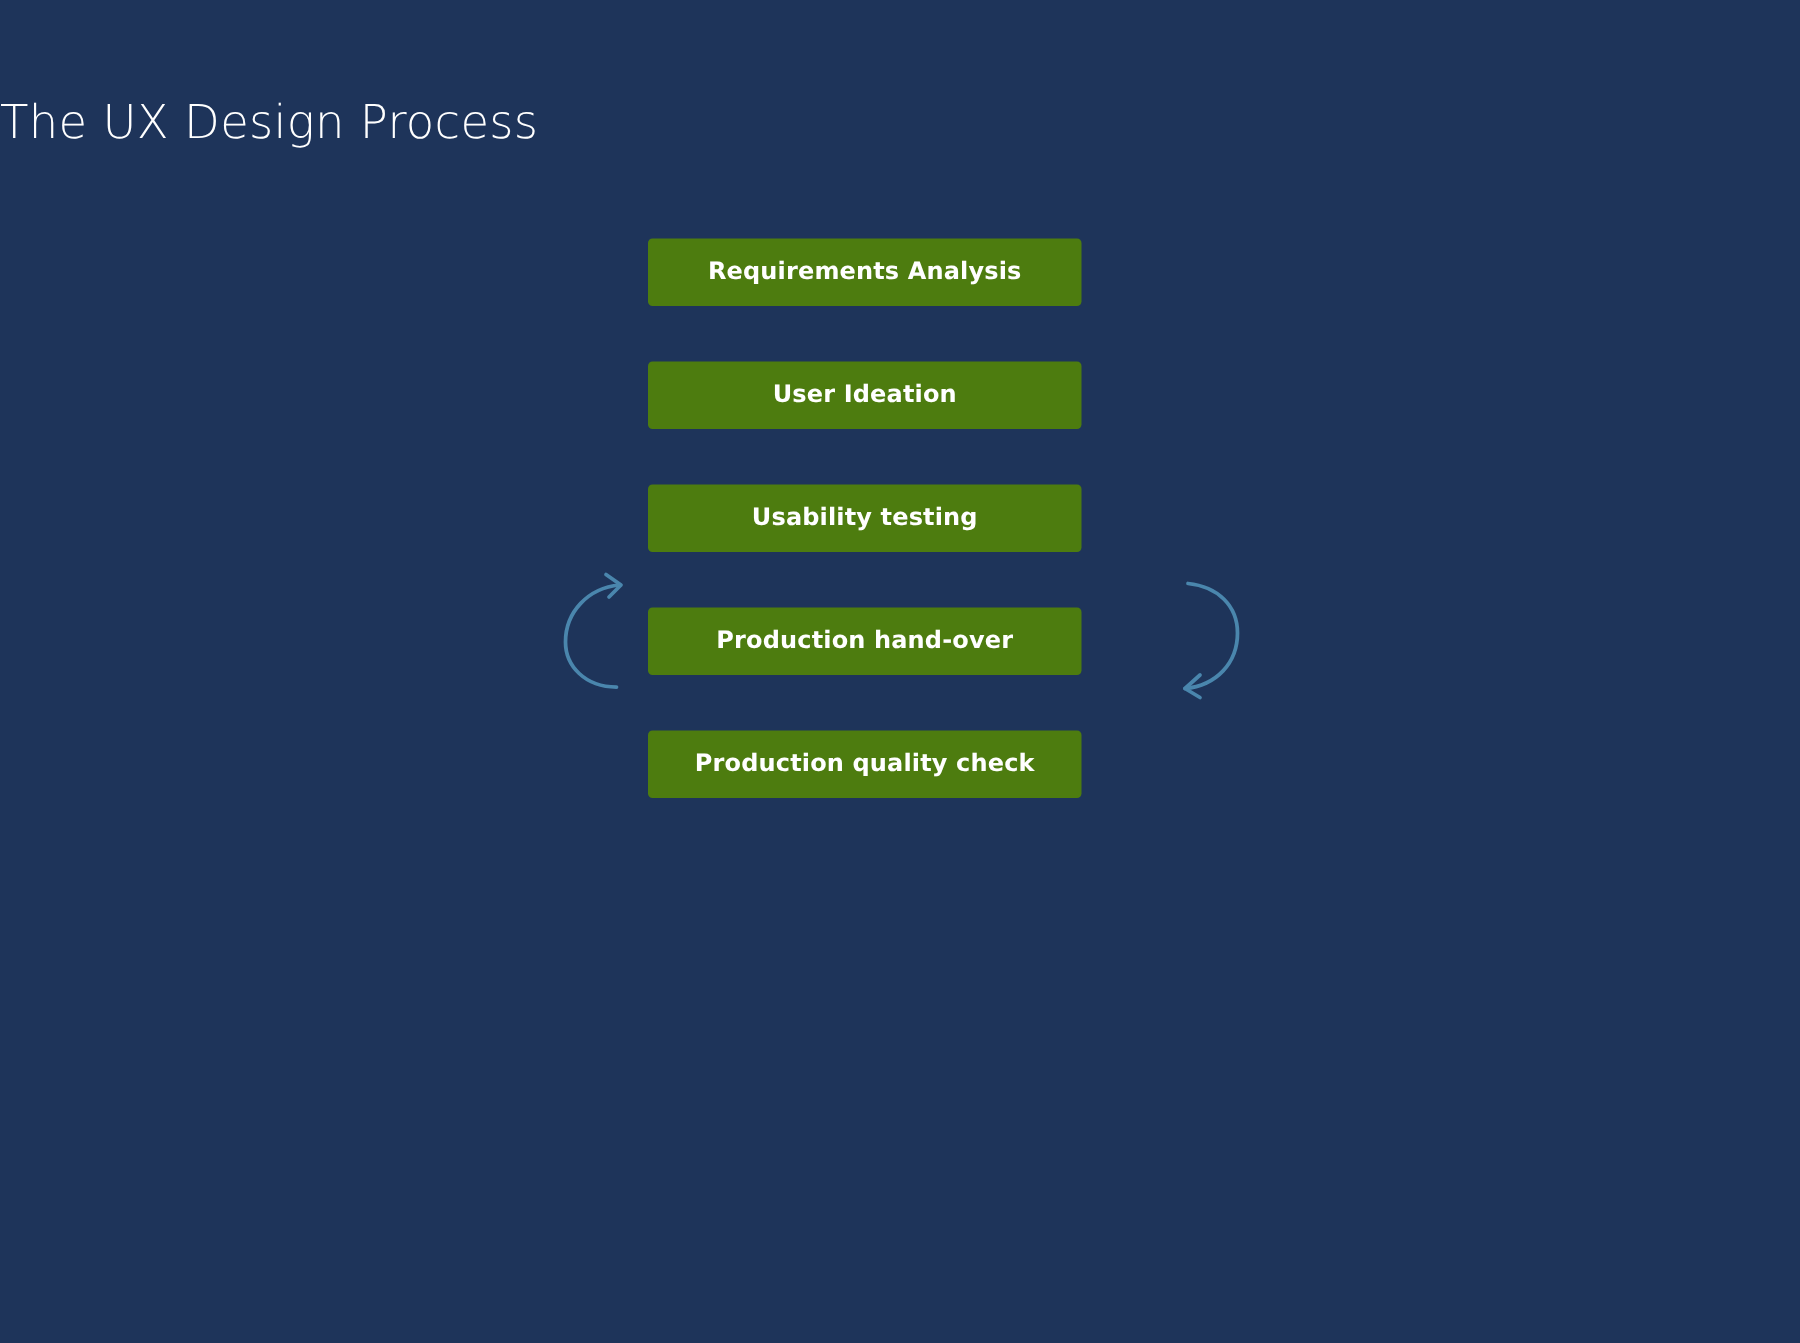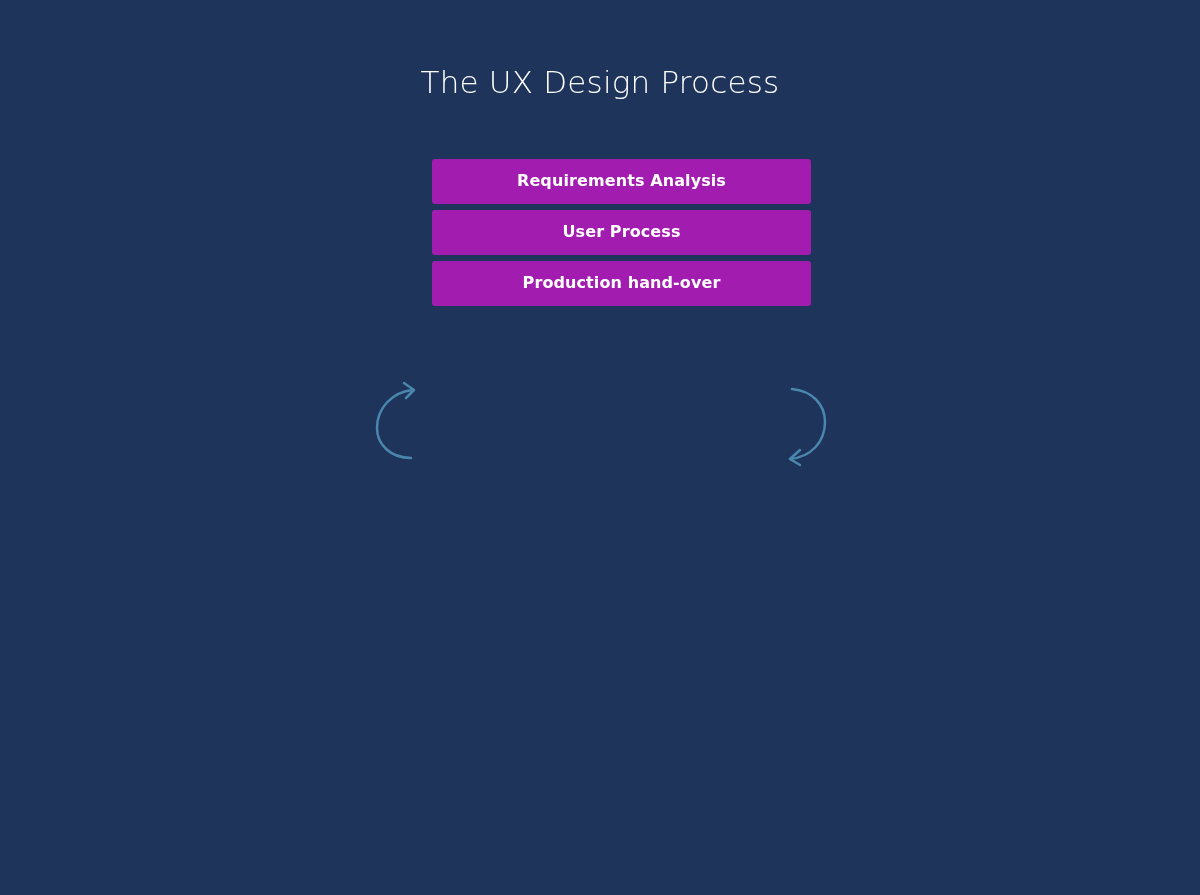--- a/index.html
+++ b/index.html
@@ -12,40 +12,40 @@
       background: #1e345a;
       position: relative;
       overflow: hidden;
       font-family: "DejaVu Sans", sans-serif;
     }
     .title {
       position: absolute;
       left: 0;
       top: 58px;
       width: 1200px;
-      text-align: center;
+      text-align: left;
       color: #ffffff;
       font-family: "DejaVu Sans", sans-serif;
       font-weight: 200;
       font-size: 31px;
       letter-spacing: 0.2px;
       line-height: 48px;
     }
     .steps {
       position: absolute;
       left: 432px;
       top: 159px;
       width: 339px;
     }
     .step {
-      width: 379px;
+      width: 289px;
       height: 45px;
-      background: #a21caf;
+      background: #4d7c0f;
       border-radius: 3px;
-      margin-bottom: 6px;
+      margin-bottom: 37px;
       display: flex;
       align-items: center;
       justify-content: center;
       box-sizing: border-box;
     }
     .step-label {
       color: #ffffff;
       font-family: "DejaVu Sans", sans-serif;
       font-weight: bold;
       font-size: 16px;
@@ -62,24 +62,30 @@
 </head>
 <body>
 
 <div class="title">The UX Design Process</div>
 
 <div class="steps">
   <div class="step">
     <span class="step-label">Requirements Analysis</span>
   </div>
   <div class="step">
-    <span class="step-label">User Process</span>
+    <span class="step-label">User Ideation</span>
+  </div>
+  <div class="step">
+    <span class="step-label">Usability testing</span>
   </div>
   <div class="step">
     <span class="step-label">Production hand-over</span>
+  </div>
+  <div class="step">
+    <span class="step-label">Production quality check</span>
   </div>
 </div>
 
 <svg class="arrow arrow-left" viewBox="0 0 60 90">
   <path d="M41 80 C 20 80, 7 66, 7 50 C 7 30, 22 14, 43 12" fill="none" stroke="#4a86ad" stroke-width="2.5" stroke-linecap="round"></path>
   <path d="M34 5 L44 12 L36 20" fill="none" stroke="#4a86ad" stroke-width="2.5" stroke-linecap="round" stroke-linejoin="round"></path>
 </svg>
 
 <svg class="arrow arrow-right" viewBox="0 0 60 90">
   <path d="M14 9 C 34 11, 47 24, 47 42 C 47 62, 33 77, 12 79" fill="none" stroke="#4a86ad" stroke-width="2.5" stroke-linecap="round"></path>

